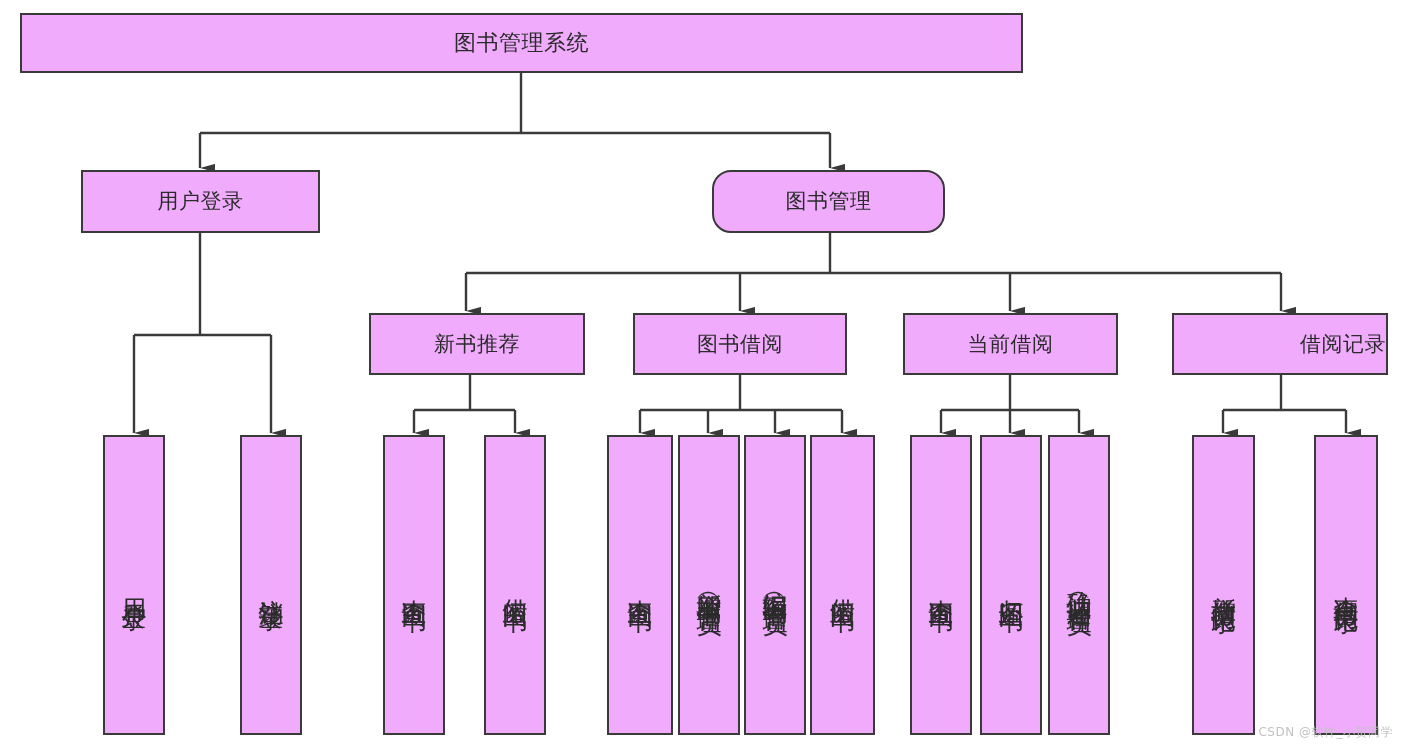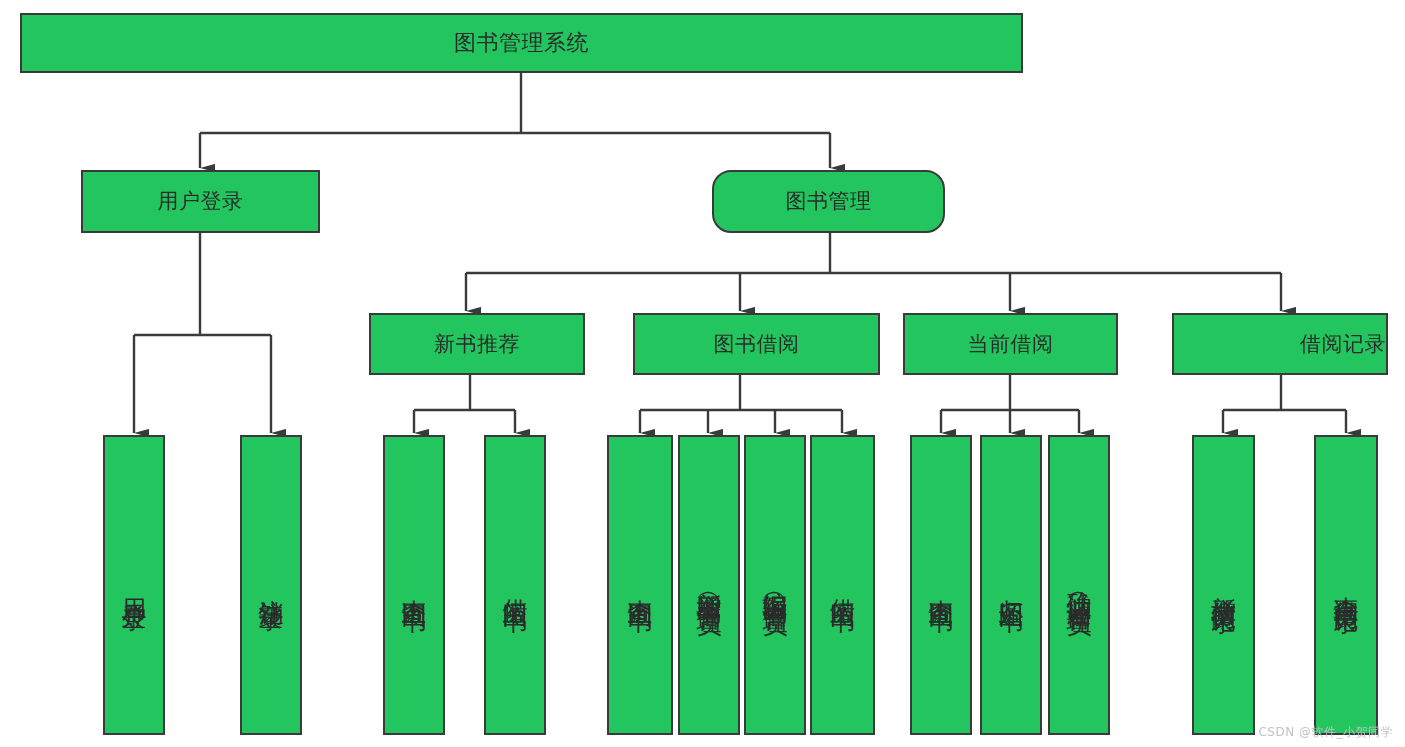--- a/index.html
+++ b/index.html
@@ -22,21 +22,21 @@
     position: absolute;
     left: 0;
     top: 0;
     width: 1405px;
     height: 747px;
     pointer-events: none;
   }
   .node {
     position: absolute;
     box-sizing: border-box;
-    background: #22c55e;
+    background: #f0abfc;
     border: 2px solid #3a3a3a;
     display: flex;
     align-items: center;
     justify-content: center;
     color: #2b2b2b;
     z-index: 2;
   }
   .node .label {
     display: block;
     text-align: center;
@@ -141,21 +141,21 @@
   </div>
 
   <div class="node horiz" style="left:712px; top:170px; width:233px; height:63px;border-radius:19px;">
     <span class="label">图书管理</span>
   </div>
 
   <div class="node horiz" style="left:369px; top:313px; width:216px; height:62px;">
     <span class="label">新书推荐</span>
   </div>
 
-  <div class="node horiz" style="left:633px; top:313px; width:247px; height:62px;">
+  <div class="node horiz" style="left:633px; top:313px; width:214px; height:62px;">
     <span class="label">图书借阅</span>
   </div>
 
   <div class="node horiz" style="left:903px; top:313px; width:215px; height:62px;">
     <span class="label">当前借阅</span>
   </div>
 
   <div class="node horiz" style="left:1172px; top:313px; width:216px; height:62px;justify-content:flex-end;">
     <span class="label">借阅记录</span>
   </div>

